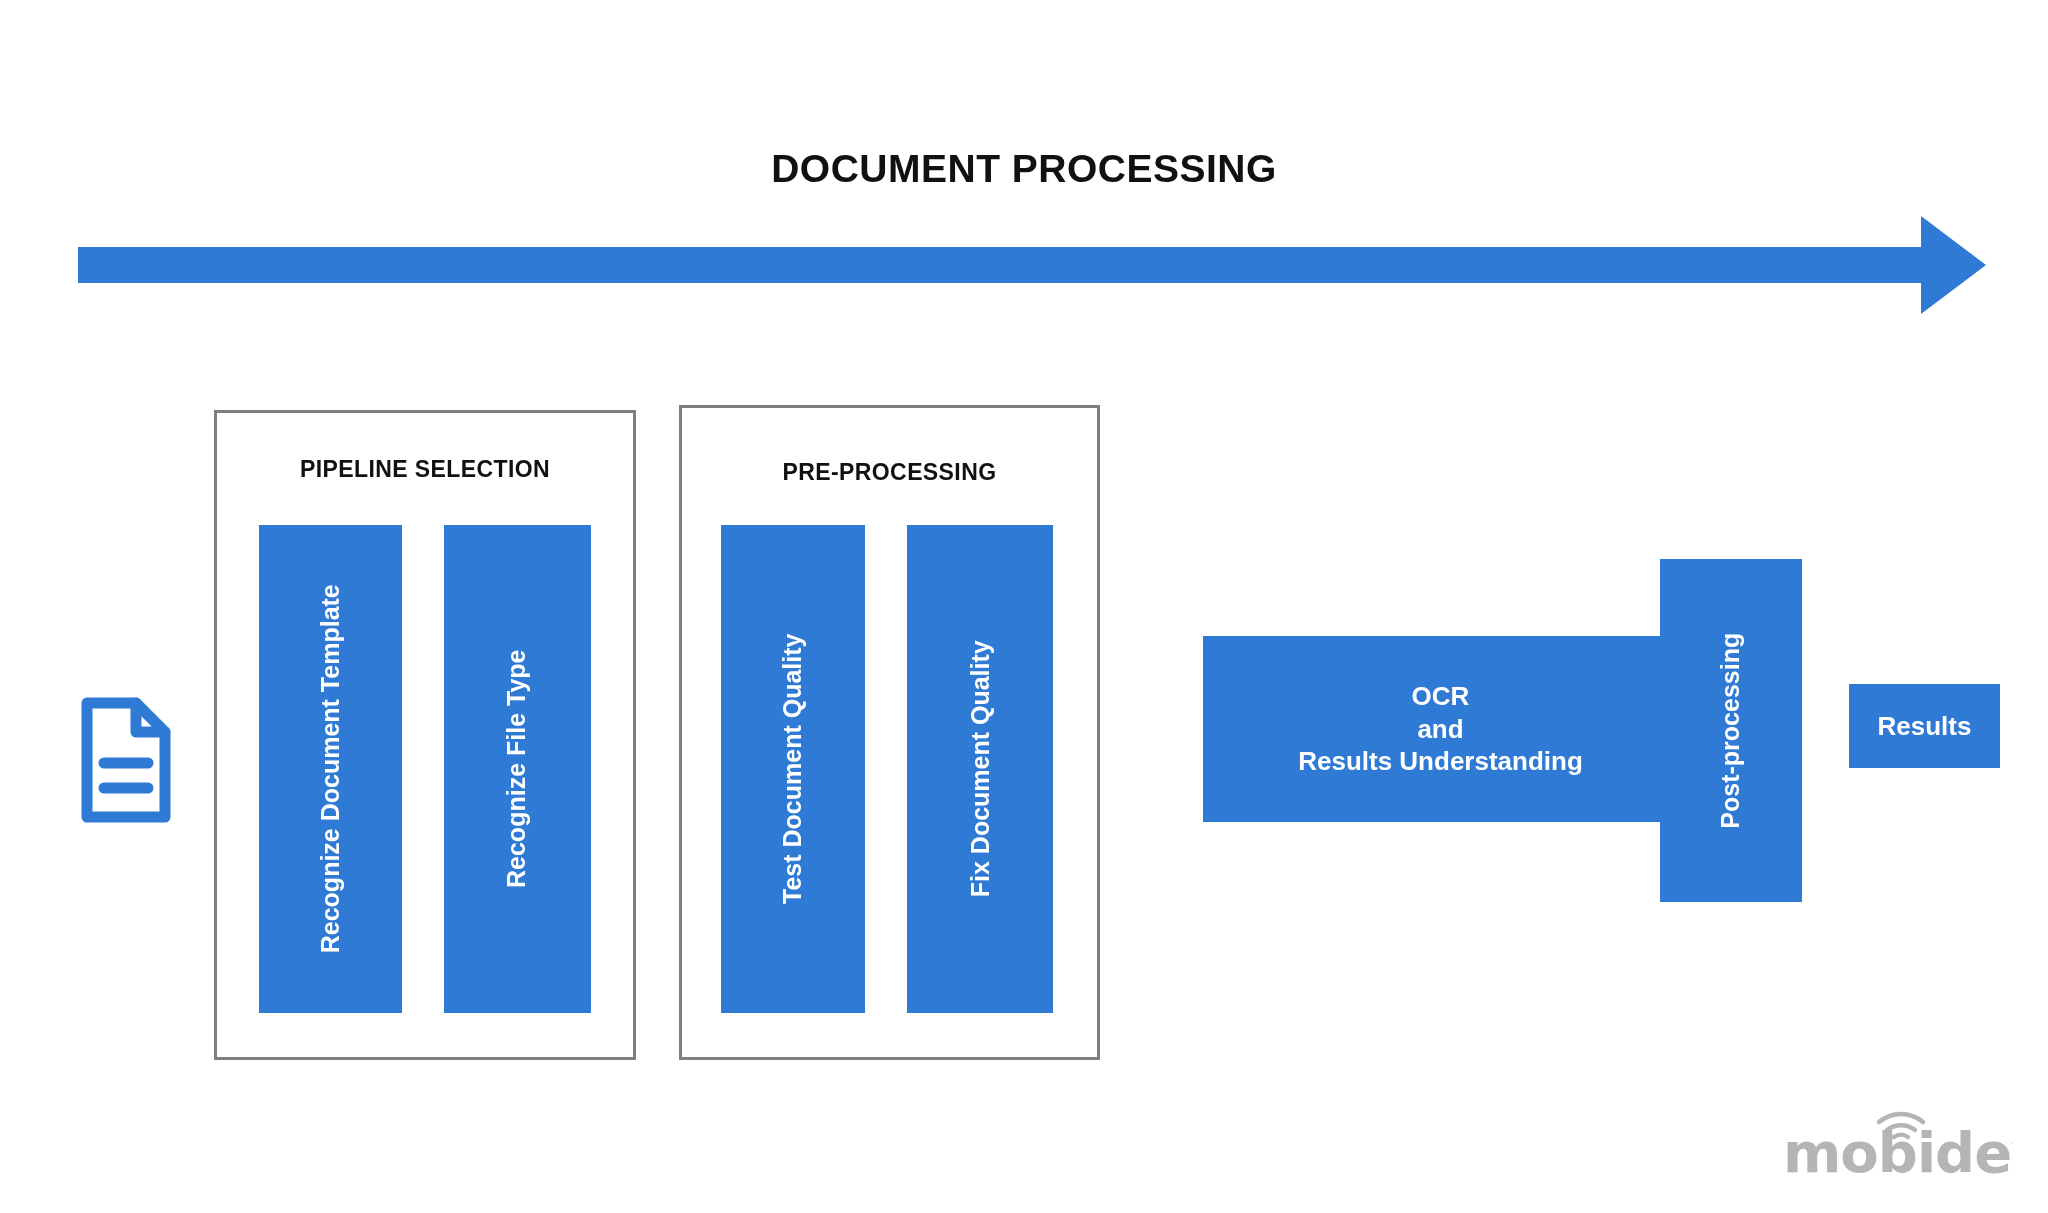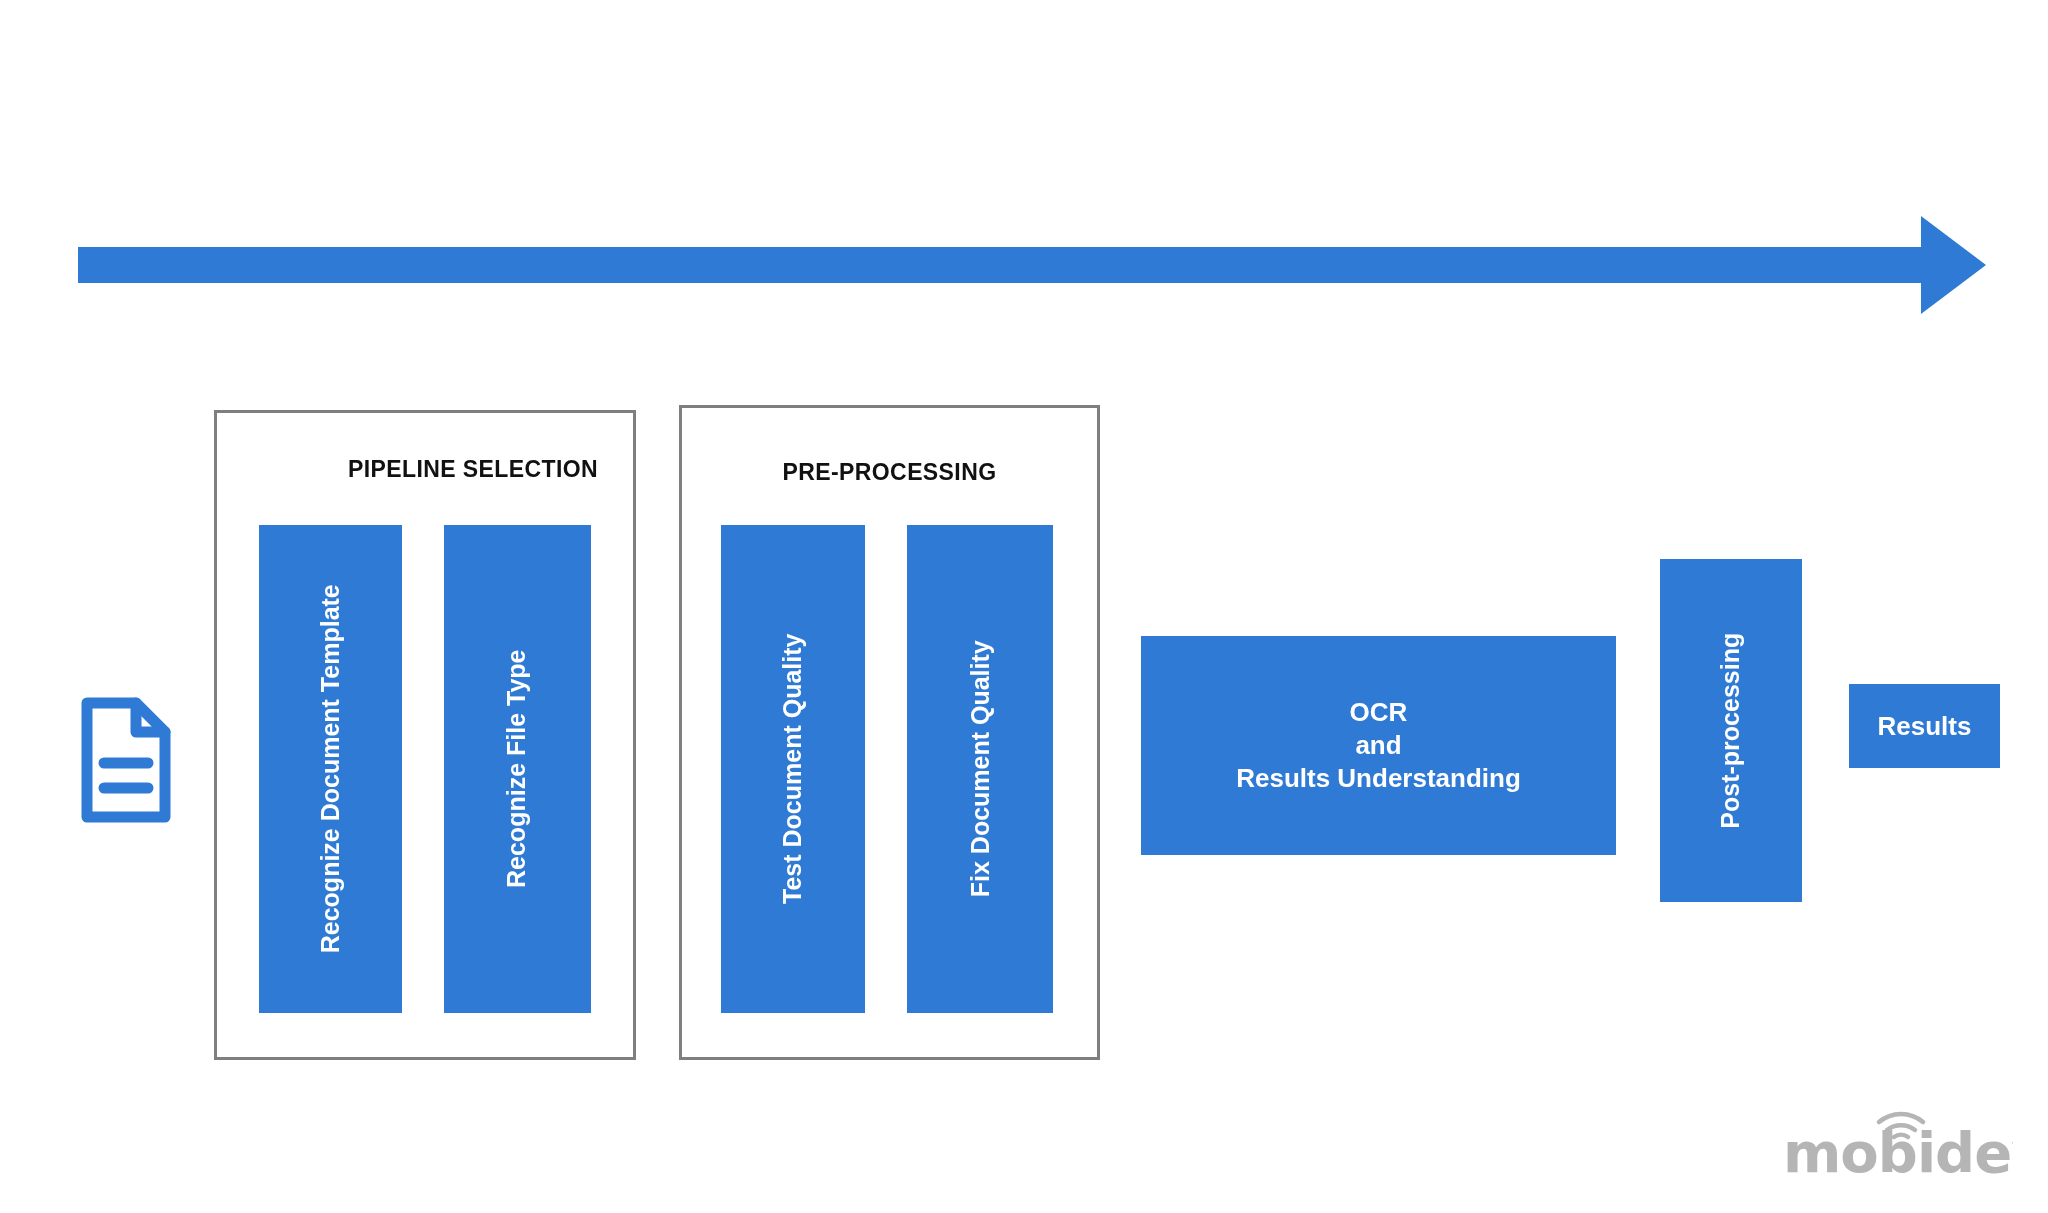--- a/index.html
+++ b/index.html
@@ -61,21 +61,21 @@
     width: 100%;
     text-align: center;
     font-size: 23px;
     font-weight: bold;
     letter-spacing: 0.4px;
     color: #111111;
     white-space: nowrap;
   }
 
   #group-pipeline { left: 214px; top: 410px; width: 422px; height: 650px; }
-  #group-pipeline .group-title { top: 43px; padding-left: 48px; }
+  #group-pipeline .group-title { top: 43px; }
   #group-preproc  { left: 679px; top: 405px; width: 421px; height: 655px; }
   #group-preproc  .group-title { top: 43px; margin-top: 8px; }
 
   
   .block {
     position: absolute;
     background: #2E7AD4;
     display: flex;
     align-items: center;
     justify-content: center;
@@ -92,21 +92,21 @@
     transform: rotate(-90deg);
     font-size: 25px;
   }
 
   #block-recognize-template { left: 259px; top: 525px; width: 143px; height: 488px; }
   #block-recognize-filetype { left: 444px; top: 525px; width: 147px; height: 488px; }
   #block-test-quality       { left: 721px; top: 525px; width: 144px; height: 488px; }
   #block-fix-quality        { left: 907px; top: 525px; width: 146px; height: 488px; }
 
   #block-ocr {
-    left: 1141px; top: 636px; width: 475px; height: 219px;
+    left: 1203px; top: 636px; width: 475px; height: 186px;
   }
   #block-ocr .block-label { font-size: 26px; }
 
   #block-postprocessing { left: 1660px; top: 559px; width: 142px; height: 343px; }
   #block-postprocessing .block-label { font-size: 25px; }
 
   #block-results { left: 1849px; top: 684px; width: 151px; height: 84px; }
   #block-results .block-label { font-size: 26px; }
 
   
@@ -116,20 +116,21 @@
     top: 1100px;
     width: 230px;
     height: 82px;
   }
 </style>
 </head>
 <body>
 
 <div id="canvas">
 
+  <div id="title">DOCUMENT PROCESSING</div>
 
   <div id="arrow">
     <svg width="1908" height="98" viewBox="0 0 1908 98" xmlns="http://www.w3.org/2000/svg">
       <path d="M0 31 L1843 31 L1843 0 L1908 49 L1843 98 L1843 67 L0 67 Z" fill="#2E7AD4"></path>
     </svg>
   </div>
 
   <div id="doc-icon">
     <svg width="96" height="132" viewBox="0 0 96 132" xmlns="http://www.w3.org/2000/svg">
       <path d="M9 9 H58 L87 38 V123 H9 Z" fill="none" stroke="#2E7AD4" stroke-width="11" stroke-linejoin="round" stroke-linecap="round"></path>

